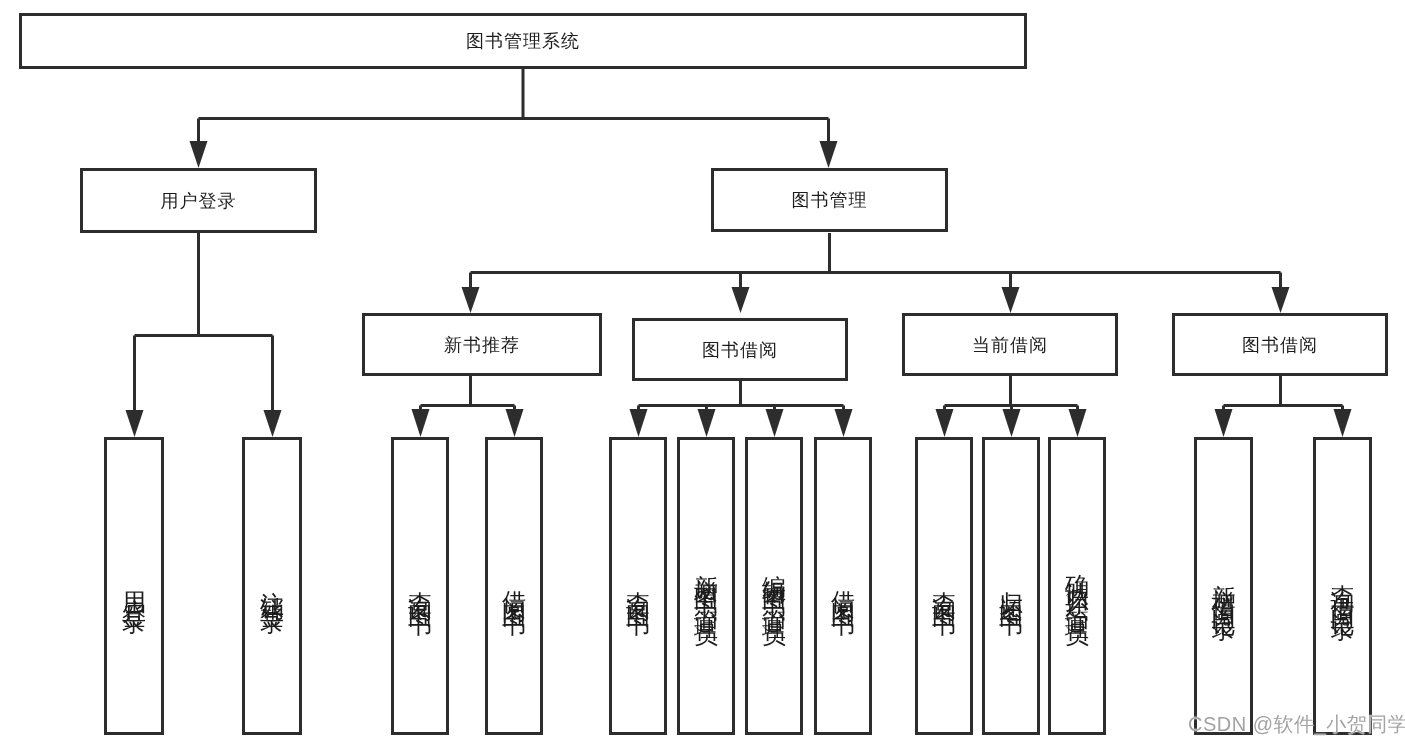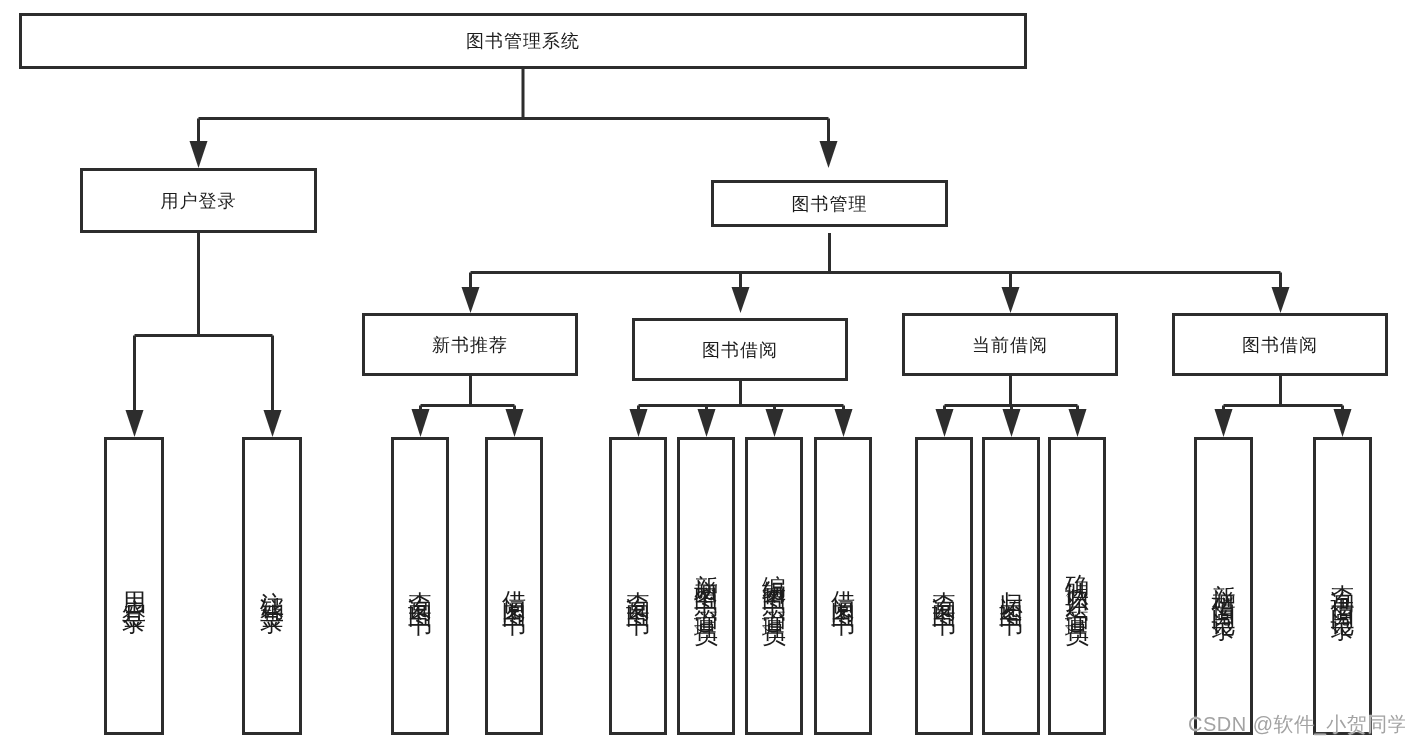--- a/index.html
+++ b/index.html
@@ -92,23 +92,23 @@
     <g>
       <path class="wire" d="M1280.5 376 V405.5 M1223.5 405.5 H1342.5 M1223.5 405.5 V410 M1342.5 405.5 V410"></path>
       <polygon class="arrow" points="1214.5,409 1232.5,409 1223.5,437"></polygon>
       <polygon class="arrow" points="1333.5,409 1351.5,409 1342.5,437"></polygon>
     </g>
   </svg>
 
   <div class="node hnode" style="left:19px;top:13px;width:1008px;height:56px;">图书管理系统</div>
 
   <div class="node hnode" style="left:80px;top:168px;width:237px;height:65px;">用户登录</div>
-  <div class="node hnode" style="left:711px;top:180px;width:237px;height:47px;">图书管理</div>
+  <div class="node hnode" style="left:711px;top:168px;width:237px;height:64px;">图书管理</div>
 
-  <div class="node hnode" style="left:362px;top:313px;width:216px;height:63px;">新书推荐</div>
+  <div class="node hnode" style="left:362px;top:313px;width:240px;height:63px;">新书推荐</div>
   <div class="node hnode" style="left:632px;top:318px;width:216px;height:63px;">图书借阅</div>
   <div class="node hnode" style="left:902px;top:313px;width:216px;height:63px;">当前借阅</div>
   <div class="node hnode" style="left:1172px;top:313px;width:216px;height:63px;">图书借阅</div>
 
   <div class="node vnode" style="left:104px;top:437px;width:60px;height:298px;">用户登录</div>
   <div class="node vnode" style="left:242px;top:437px;width:60px;height:298px;">注销登录</div>
 
   <div class="node vnode" style="left:391px;top:437px;width:58px;height:298px;">查询图书</div>
   <div class="node vnode" style="left:485px;top:437px;width:58px;height:298px;">借阅图书</div>
 

